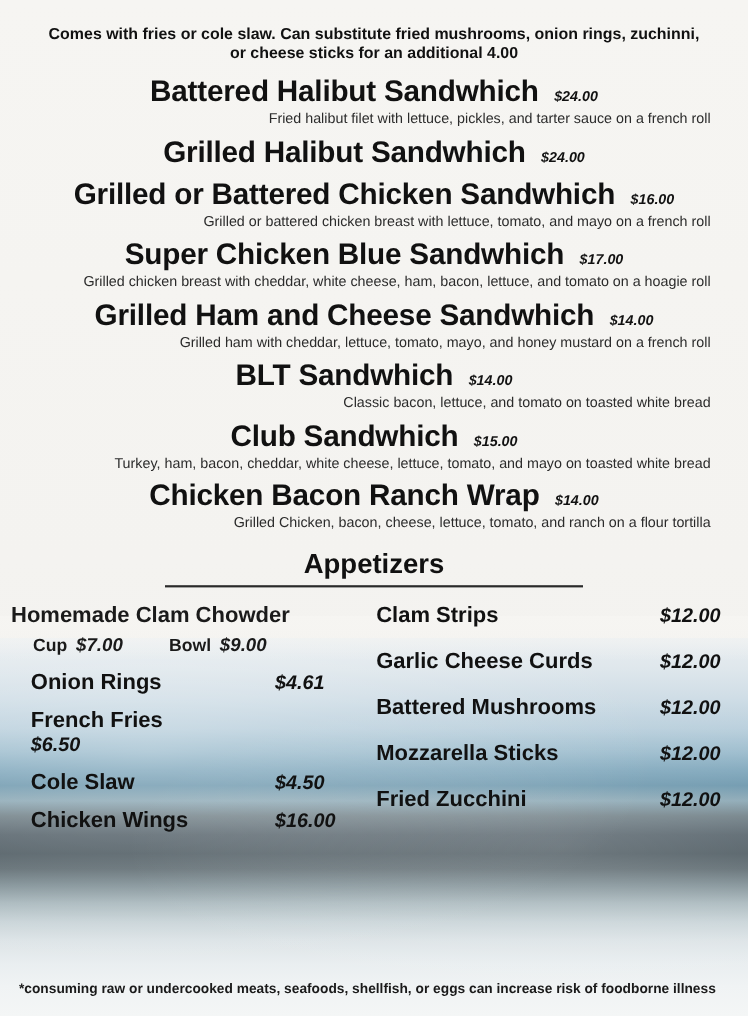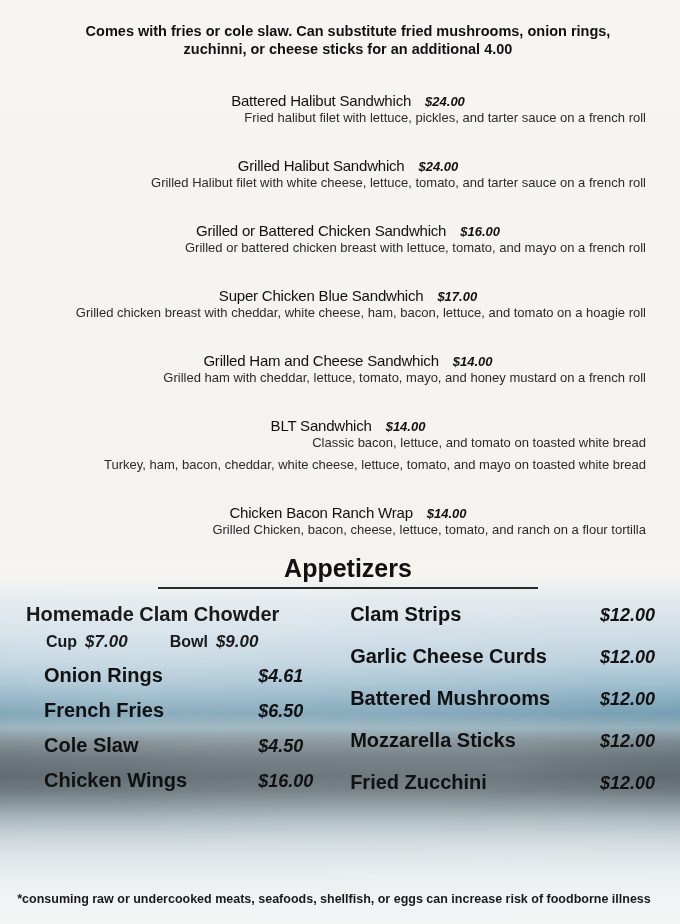--- a/index.html
+++ b/index.html
@@ -61,21 +61,20 @@
   }
   .fade-top {
     position: absolute;
     left: 0; top: 560px;
     width: 680px; height: 40px;
     background: linear-gradient(180deg, rgba(246,245,242,1) 0%, rgba(246,245,242,0) 100%);
   }
   .content {
     position: relative;
     z-index: 3;
-    padding-left: 16px;
   }
 
   
   .top-note {
     text-align: center;
     font-weight: bold;
     font-size: 14.5px;
     line-height: 1.25;
     padding: 22px 42px 4px 42px;
     color: #111;
@@ -88,25 +87,24 @@
   .item {
     margin-bottom: 7px;
   }
   .item-head {
     display: flex;
     justify-content: center;
     align-items: baseline;
     gap: 14px;
   }
   .item-name {
-    font-size: 15px;
-    font-weight: normal;
+    font-size: 27px;
+    font-weight: bold;
     letter-spacing: -0.2px;
     color: #111;
-    margin-top: 24px;
   }
   .item-price {
     font-size: 13px;
     font-style: italic;
     font-weight: bold;
     color: #111;
   }
   .item-desc {
     text-align: right;
     font-size: 13px;
@@ -234,21 +232,20 @@
           <span class="item-price">$24.00</span>
         </div>
         <div class="item-desc">Fried halibut filet with lettuce, pickles, and tarter sauce on a french roll</div>
       </div>
 
       <div class="item">
         <div class="item-head">
           <span class="item-name">Grilled Halibut Sandwhich</span>
           <span class="item-price">$24.00</span>
         </div>
-        <div class="item-desc">Grilled Halibut filet with white cheese, lettuce, tomato, and tarter sauce on a french roll</div>
       </div>
 
       <div class="item">
         <div class="item-head">
           <span class="item-name">Grilled or Battered Chicken Sandwhich</span>
           <span class="item-price">$16.00</span>
         </div>
         <div class="item-desc">Grilled or battered chicken breast with lettuce, tomato, and mayo on a french roll</div>
       </div>
 
@@ -270,20 +267,24 @@
 
       <div class="item">
         <div class="item-head">
           <span class="item-name">BLT Sandwhich</span>
           <span class="item-price">$14.00</span>
         </div>
         <div class="item-desc">Classic bacon, lettuce, and tomato on toasted white bread</div>
       </div>
 
       <div class="item">
+        <div class="item-head">
+          <span class="item-name">Club Sandwhich</span>
+          <span class="item-price">$15.00</span>
+        </div>
         <div class="item-desc">Turkey, ham, bacon, cheddar, white cheese, lettuce, tomato, and mayo on toasted white bread</div>
       </div>
 
       <div class="item">
         <div class="item-head">
           <span class="item-name">Chicken Bacon Ranch Wrap</span>
           <span class="item-price">$14.00</span>
         </div>
         <div class="item-desc">Grilled Chicken, bacon, cheese, lettuce, tomato, and ranch on a flour tortilla</div>
       </div>
@@ -304,21 +305,21 @@
           <span class="size-label">Bowl</span>
           <span class="size-price">$9.00</span>
         </div>
 
         <div class="l-row" style="padding-left:20px;">
           <span class="app-name">Onion Rings</span>
           <span class="spacer"></span>
           <span class="app-price" style="width:86px;">$4.61</span>
         </div>
 
-        <div class="l-row" style="padding-left:20px;">
+        <div class="l-row" style="padding-left:20px;flex-direction:column;">
           <span class="app-name">French Fries</span>
           <span class="spacer"></span>
           <span class="app-price" style="width:86px;">$6.50</span>
         </div>
 
         <div class="l-row" style="padding-left:20px;">
           <span class="app-name">Cole Slaw</span>
           <span class="spacer"></span>
           <span class="app-price" style="width:86px;">$4.50</span>
         </div>

